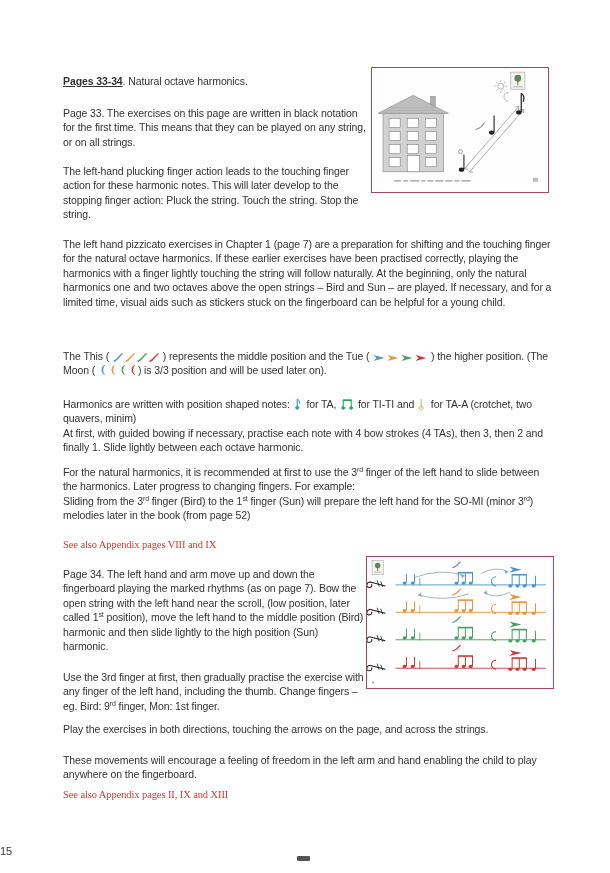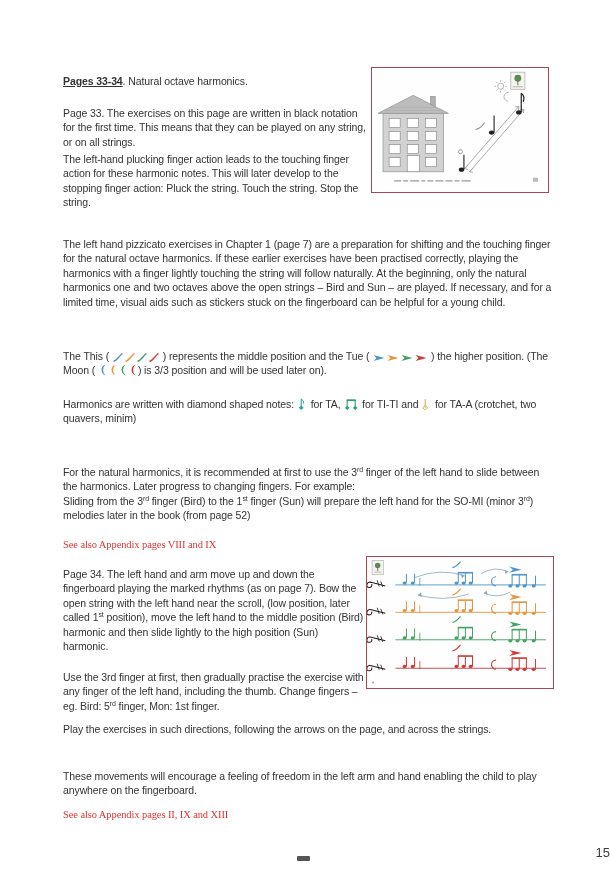--- a/index.html
+++ b/index.html
@@ -29,33 +29,33 @@
   .figure svg{display:block;width:100%;height:100%;}
   .sym{display:inline-block;vertical-align:-2px;margin:0 1px;}
   .note-sym{display:inline-block;vertical-align:-3px;margin:0 1px;}
   .c-blue{color:var(--seq-blue,#4d96c6);}
   .c-orange{color:var(--seq-orange,#e6953f);}
   .c-green{color:var(--seq-green,#43a263);}
   .c-red{color:var(--seq-red,#cc3b38);}
   .c-teal{color:var(--note-teal,#2da3ab);}
   .c-ngreen{color:var(--note-green,#2ba06b);}
   .c-yellow{color:var(--note-yellow,#cdbb55);}
-  #page-num{position:absolute;left:0;top:845px;width:610px;text-align:right;
-    font-size:13px;color:#3a3a3a;}
+  #page-num{position:absolute;left:0;top:845px;width:610px;text-align:left;
+    font-size:11px;color:#3a3a3a;}
   #bottom-fragment{position:absolute;left:297px;top:856px;width:13px;height:5px;
     background:#555;border-radius:1px;}
 </style>
 </head>
 <body>
 
 <p class="para w-narrow" style="top:63px"><span class="bold-u">Pages 33-34</span><span>. Natural octave harmonics.</span></p>
 
 <p class="para w-narrow" style="top:95px"><span class="u">Page 33</span><span>. The exercises on this page are written in black notation for the first time. This means that they can be played on any string, or on all strings.</span></p>
 
-<p class="para w-narrow" style="top:141px"><span>The left-hand plucking finger action leads to the touching finger action for these harmonic notes. This will later develop to the stopping finger action: Pluck the string. Touch the string. Stop the string.</span></p>
+<p class="para w-narrow" style="top:153px"><span>The left-hand plucking finger action leads to the touching finger action for these harmonic notes. This will later develop to the stopping finger action: Pluck the string. Touch the string. Stop the string.</span></p>
 
 <p class="para w-wide" style="top:226px"><span>The left hand pizzicato exercises in Chapter 1 (page 7) are a preparation for shifting and the touching finger for the natural octave harmonics. If these earlier exercises have been practised correctly, playing the harmonics with a finger lightly touching the string will follow naturally. At the beginning, only the natural harmonics one and two octaves above the open strings – Bird and Sun – are played. If necessary, and for a limited time, visual aids such as stickers stuck on the fingerboard can be helpful for a young child.</span></p>
 
 <p class="para w-wide" style="top:338px"><span>The This ( </span><svg class="sym c-blue" width="10" height="9" viewBox="0 0 10 9">
       <path d="M0.5,8.5 Q3,7.5 5,5 Q7.5,2 9.5,0.5" stroke="currentColor" stroke-width="1.4" fill="none"></path>
     </svg><svg class="sym c-orange" width="10" height="9" viewBox="0 0 10 9">
       <path d="M0.5,8.5 Q3,7.5 5,5 Q7.5,2 9.5,0.5" stroke="currentColor" stroke-width="1.4" fill="none"></path>
     </svg><svg class="sym c-green" width="10" height="9" viewBox="0 0 10 9">
       <path d="M0.5,8.5 Q3,7.5 5,5 Q7.5,2 9.5,0.5" stroke="currentColor" stroke-width="1.4" fill="none"></path>
     </svg><svg class="sym c-red" width="10" height="9" viewBox="0 0 10 9">
@@ -71,48 +71,48 @@
     </svg><span> ) the higher position. (The Moon ( </span><svg class="sym c-blue" width="8" height="12" viewBox="0 0 8 12">
       <path d="M6.5,0.8 A5.4,5.4 0 0 0 6.5,11.2 A6.8,6.8 0 0 1 6.5,0.8 Z" fill="currentColor"></path>
     </svg><svg class="sym c-orange" width="8" height="12" viewBox="0 0 8 12">
       <path d="M6.5,0.8 A5.4,5.4 0 0 0 6.5,11.2 A6.8,6.8 0 0 1 6.5,0.8 Z" fill="currentColor"></path>
     </svg><svg class="sym c-green" width="8" height="12" viewBox="0 0 8 12">
       <path d="M6.5,0.8 A5.4,5.4 0 0 0 6.5,11.2 A6.8,6.8 0 0 1 6.5,0.8 Z" fill="currentColor"></path>
     </svg><svg class="sym c-red" width="8" height="12" viewBox="0 0 8 12">
       <path d="M6.5,0.8 A5.4,5.4 0 0 0 6.5,11.2 A6.8,6.8 0 0 1 6.5,0.8 Z" fill="currentColor"></path>
     </svg><span>) is 3/3 position and will be used later on).</span></p>
 
-<p class="para w-wide" style="top:386px"><span>Harmonics are written with diamond shaped notes: </span><svg class="note-sym c-teal" width="9" height="13" viewBox="-1 0 9 13">
+<p class="para w-wide" style="top:386px"><span>Harmonics are written with position shaped notes: </span><svg class="note-sym c-teal" width="9" height="13" viewBox="-1 0 9 13">
       <line x1="2.2" y1="1" x2="2.2" y2="10" stroke="currentColor" stroke-width="1.1"></line>
       <path d="M2.2,1 q3.2,1.6 2.2,4.6" stroke="currentColor" stroke-width="1" fill="none"></path>
       <polygon points="2.2,7.5 4.7,9.8 2.2,12 -0.3,9.8" fill="currentColor"></polygon>
     </svg><span> for TA, </span><svg class="note-sym c-ngreen" width="14" height="13" viewBox="-1 0 14 13">
       <line x1="2.2" y1="2" x2="2.2" y2="10" stroke="currentColor" stroke-width="1.1"></line>
       <line x1="10.2" y1="2" x2="10.2" y2="10" stroke="currentColor" stroke-width="1.1"></line>
       <line x1="1.7" y1="2.2" x2="10.7" y2="2.2" stroke="currentColor" stroke-width="1.8"></line>
       <polygon points="2.2,7.8 4.5,9.9 2.2,12 -0.1,9.9" fill="currentColor"></polygon>
       <polygon points="10.2,7.8 12.5,9.9 10.2,12 7.9,9.9" fill="currentColor"></polygon>
     </svg><span> for TI-TI and </span><svg class="note-sym c-yellow" width="9" height="13" viewBox="-1 0 9 13">
       <line x1="2.2" y1="1" x2="2.2" y2="10" stroke="currentColor" stroke-width="1.1"></line>
       <polygon points="2.2,7.5 4.7,9.8 2.2,12 -0.3,9.8" fill="none" stroke="currentColor" stroke-width="1"></polygon>
-    </svg><span> for TA-A (crotchet, two quavers, minim)</span><br></p>
+    </svg><span> for TA-A (crotchet, two quavers, minim)</span><br><span>At first, with guided bowing if necessary, practise each note with 4 bow strokes (4 TAs), then 3, then 2 and finally 1. Slide lightly between each octave harmonic.</span></p>
 
 <p class="para w-wide" style="top:454px"><span>For the natural harmonics, it is recommended at first to use the 3</span><sup>rd</sup><span> finger of the left hand to slide between the harmonics. Later progress to changing fingers. For example:</span><br><span>Sliding from the 3</span><sup>rd</sup><span> finger (Bird) to the 1</span><sup>st</sup><span> finger (Sun) will prepare the left hand for the SO-MI (minor 3</span><sup>rd</sup><span>) melodies later in the book (from page 52)</span></p>
 
 <p class="para w-wide red" style="top:527px"><span>See also Appendix pages VIII and IX</span></p>
 
 <p class="para w-col" style="top:556px"><span class="u">Page 34.</span><span> The left hand and arm move up and down the fingerboard playing the marked rhythms (as on page 7). Bow the open string with the left hand near the scroll, (low position, later called 1</span><sup>st</sup><span> position), move the left hand to the middle position (Bird) harmonic and then slide lightly to the high position (Sun) harmonic.</span></p>
 
-<p class="para w-col" style="top:659px"><span>Use the 3rd finger at first, then gradually practise the exercise with any finger of the left hand, including the thumb. Change fingers – eg. Bird: 5</span><sup>rd</sup><span> finger, Mon: 1st finger.</span></p>
-
-<p class="para w-wide" style="top:711px"><span>Play the exercises in such directions, following the arrows on the page, and across the strings.</span></p>
-
-<p class="para w-wide" style="top:758px"><span>These movements will encourage a feeling of freedom in the left arm and hand enabling the child to play anywhere on the fingerboard.</span></p>
-
-<p class="para w-wide red" style="top:797px"><span>See also Appendix pages II, IX and XIII</span></p>
+<p class="para w-col" style="top:659px"><span>Use the 3rd finger at first, then gradually practise the exercise with any finger of the left hand, including the thumb. Change fingers – eg. Bird: 9</span><sup>rd</sup><span> finger, Mon: 1st finger.</span></p>
+
+<p class="para w-wide" style="top:711px"><span>Play the exercises in both directions, touching the arrows on the page, and across the strings.</span></p>
+
+<p class="para w-wide" style="top:742px"><span>These movements will encourage a feeling of freedom in the left arm and hand enabling the child to play anywhere on the fingerboard.</span></p>
+
+<p class="para w-wide red" style="top:777px"><span>See also Appendix pages II, IX and XIII</span></p>
 
 <div id="page-num">15</div>
 <div id="bottom-fragment"></div>
 
 <div class="figure" id="fig1">
   <svg viewBox="0 0 175 123">
     <g>
       <rect x="138" y="4" width="14" height="17" fill="#f4f4ee" stroke="#aaaaaa" stroke-width="0.7"></rect>
       <circle cx="145" cy="10" r="3.4" fill="#5b8a57"></circle>
       <line x1="145" y1="12.5" x2="145" y2="17" stroke="#6b5b4b" stroke-width="0.9"></line>

